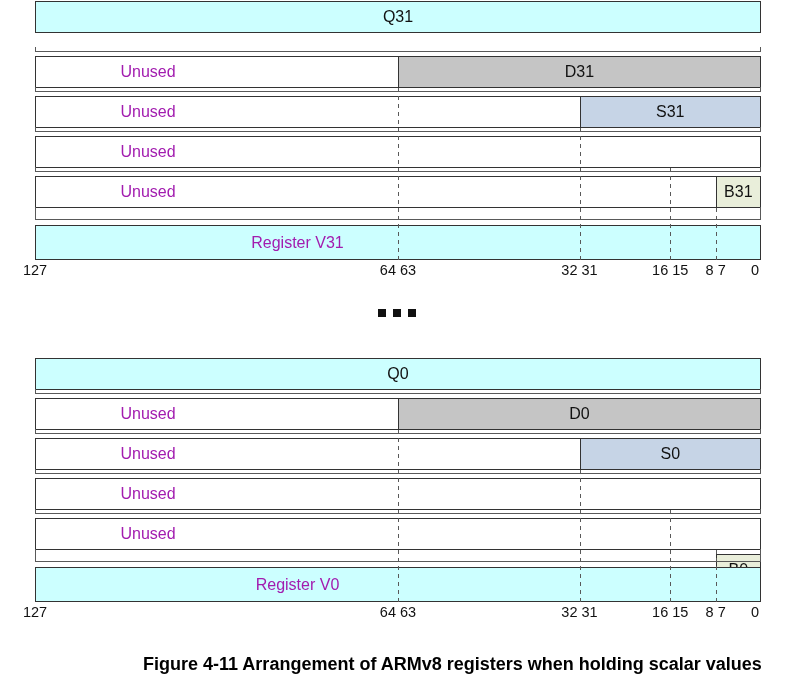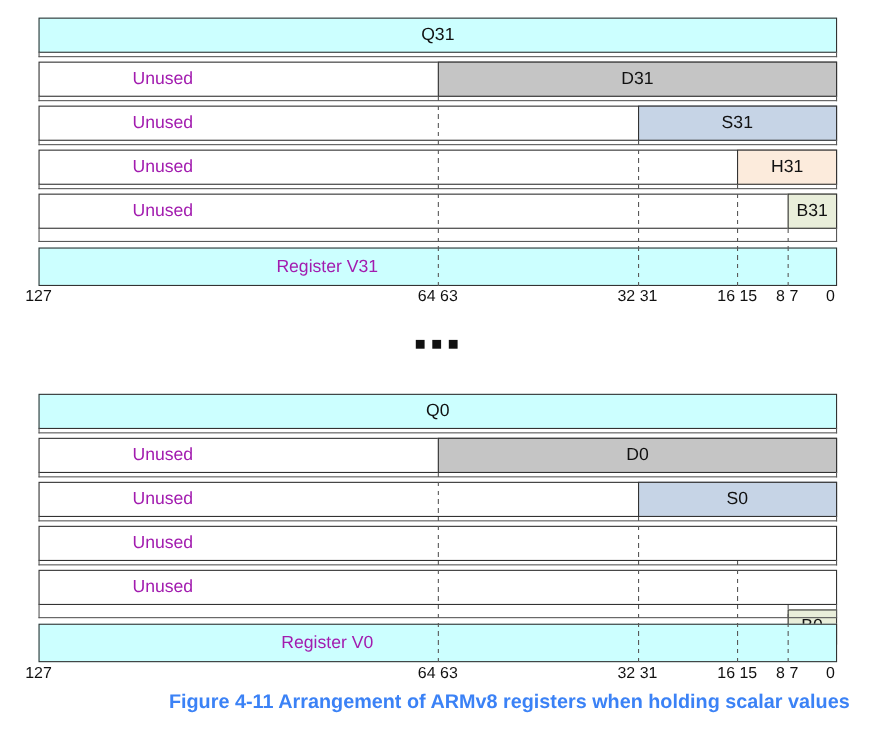--- a/index.html
+++ b/index.html
@@ -6,48 +6,47 @@
   #stage{position:relative;width:791px;height:674px;background:#ffffff;overflow:hidden;
          font-family:"Liberation Sans", sans-serif;color:#111;}
   .box{position:absolute;box-sizing:border-box;border:1.5px solid #333333;
        display:flex;align-items:center;justify-content:center;
        font-size:16px;color:#111;white-space:nowrap;}
   .flabel{position:absolute;box-sizing:border-box;display:flex;align-items:center;justify-content:center;
           font-size:16px;color:#a21caf;white-space:nowrap;pointer-events:none;}
   .sliver{position:absolute;box-sizing:border-box;border:1px solid #595959;border-top:none;background:transparent;}
   .dash{position:absolute;width:1px;background:repeating-linear-gradient(to bottom,#595959 0 4px,transparent 4px 8px);}
   .scale{position:absolute;transform:translateX(-50%);font-size:14.5px;color:#111;white-space:nowrap;}
-  #caption{position:absolute;left:143px;top:628px;width:640px;text-align:center;
-           font-weight:bold;font-size:18px;color:#3b82f6;white-space:nowrap;}
+  #caption{position:absolute;left:143px;top:654px;width:640px;text-align:left;
+           font-weight:bold;font-size:18px;color:#000000;white-space:nowrap;}
   #ellipsis{position:absolute;left:378px;top:309px;display:flex;gap:7px;}
   #ellipsis i{width:8px;height:8px;background:#111;display:block;}
 </style>
 </head>
 <body>
 
 <div id="stage">
   <div id="ellipsis">
     <i></i>
     <i></i>
     <i></i>
   </div>
   <div id="caption">Figure 4-11 Arrangement of ARMv8 registers when holding scalar values</div>
-<div class="box" style="left: 35px; top: 16px; width: 726px; height: 32px; background: rgb(204, 255, 255);">Q31</div>
+<div class="box" style="left: 35px; top: 1px; width: 726px; height: 32px; background: rgb(204, 255, 255);">Q31</div>
     <div class="sliver" style="left: 35px; top: 47px; width: 726px; height: 5px;"></div>
     <div class="box" style="left: 35px; top: 56px; width: 726px; height: 32px; background: rgb(255, 255, 255);"></div>
     <div class="flabel" style="left: 35px; top: 56px; width: 226px; height: 32px;">Unused</div>
     <div class="box" style="left: 398px; top: 56px; width: 363px; height: 32px; background: rgb(197, 197, 197);">D31</div>
     <div class="sliver" style="left: 35px; top: 87px; width: 726px; height: 5px;"></div>
     <div class="box" style="left: 35px; top: 96px; width: 726px; height: 32px; background: rgb(255, 255, 255);"></div>
     <div class="flabel" style="left: 35px; top: 96px; width: 226px; height: 32px;">Unused</div>
     <div class="box" style="left: 579.5px; top: 96px; width: 181.5px; height: 32px; background: rgb(198, 212, 230);">S31</div>
     <div class="sliver" style="left: 35px; top: 127px; width: 726px; height: 5px;"></div>
     <div class="box" style="left: 35px; top: 136px; width: 726px; height: 32px; background: rgb(255, 255, 255);"></div>
     <div class="flabel" style="left: 35px; top: 136px; width: 226px; height: 32px;">Unused</div>
-    <div class="box" style="left: 670.25px; top: 136px; width: 90.75px; height: 32px; background: rgb(252, 235, 220);">H31</div>
     <div class="sliver" style="left: 35px; top: 167px; width: 726px; height: 5px;"></div>
     <div class="box" style="left: 35px; top: 176px; width: 726px; height: 32px; background: rgb(255, 255, 255);"></div>
     <div class="flabel" style="left: 35px; top: 176px; width: 226px; height: 32px;">Unused</div>
     <div class="box" style="left: 715.625px; top: 176px; width: 45.375px; height: 32px; background: rgb(233, 238, 218);">B31</div>
     <div class="sliver" style="left: 35px; top: 207px; width: 726px; height: 13px;"></div>
     <div class="box" style="left: 35px; top: 225px; width: 726px; height: 35px; background: rgb(204, 255, 255);"></div>
     <div class="flabel" style="left: 35px; top: 225px; width: 525px; height: 35px;">Register V31</div>
     <div class="dash" style="left: 398px; top: 88px; height: 172px;"></div>
     <div class="dash" style="left: 579.5px; top: 128px; height: 132px;"></div>
     <div class="dash" style="left: 670.25px; top: 168px; height: 92px;"></div>

